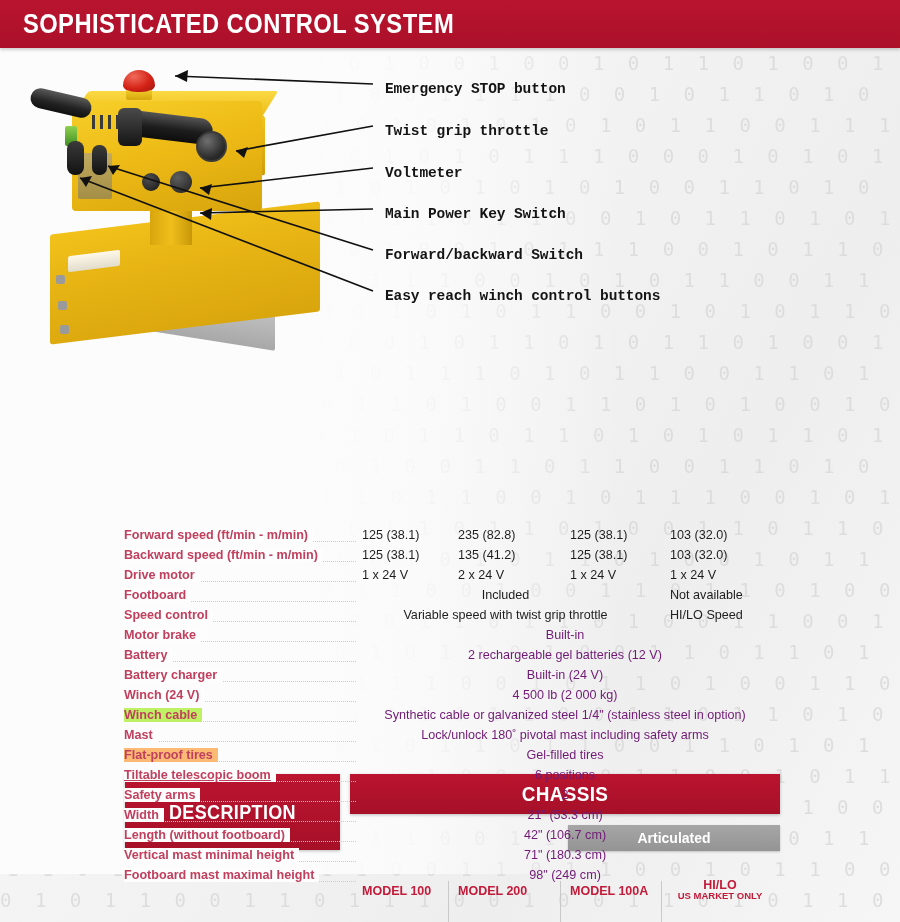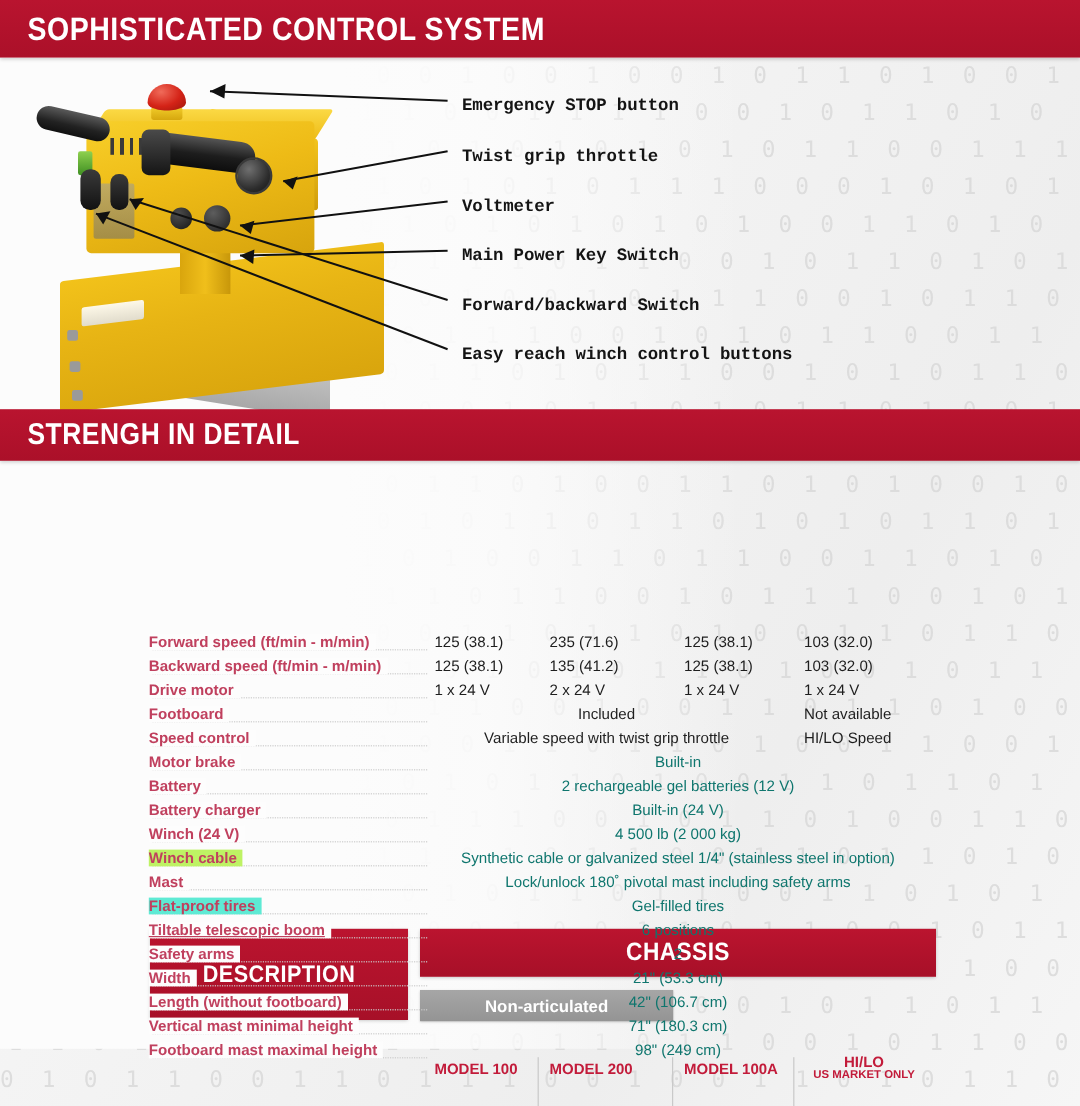--- a/index.html
+++ b/index.html
@@ -207,21 +207,21 @@
   }
 
   .cellval{
     position:absolute;font-size:12.6px;color:#1e1e1e;white-space:nowrap;
   }
   .cell-c1{left:362px;}
   .cell-c2{left:458px;}
   .cell-c3{left:570px;}
   .cell-c4{left:670px;}
   .span13{position:absolute;left:350px;width:311px;text-align:center;font-size:12.6px;color:#1e1e1e;}
-  .spanall{position:absolute;left:350px;width:430px;text-align:center;font-size:12.6px;color:#0f766e;}
+  .spanall{position:absolute;left:350px;width:430px;text-align:center;font-size:12.6px;color:#701a75;}
 </style>
 </head>
 <body>
 
 <div class="page">
 
   <div class="binary-bg" id="binary-bg">
       <div class="brow" style="margin-left: 0px;">1 0 1 0 1 1 1 1 0 0 0 1 0 0 1 0 0 1 0 1 1 0 1 0 0 1</div>
       <div class="brow" style="margin-left: -14px;">1 1 0 1 0 1 1 0 1 1 1 0 0 1 1 1 1 0 0 1 0 1 1 0 1 0</div>
       <div class="brow" style="margin-left: 7px;">1 0 0 1 1 0 0 0 0 1 0 1 0 1 0 1 0 1 0 1 1 0 0 1 1 1</div>
@@ -307,55 +307,52 @@
     <div id="callout-labels">
         <div class="callout-label" style="left: 385px; top: 33px;">Emergency STOP button</div>
         <div class="callout-label" style="left: 385px; top: 75px;">Twist grip throttle</div>
         <div class="callout-label" style="left: 385px; top: 117px;">Voltmeter</div>
         <div class="callout-label" style="left: 385px; top: 158px;">Main Power Key Switch</div>
         <div class="callout-label" style="left: 385px; top: 199px;">Forward/backward Switch</div>
         <div class="callout-label" style="left: 385px; top: 240px;">Easy reach winch control buttons</div>
       </div>
   </div>
 
-  <div class="banner" id="banner2">
-    <div class="btitle">STRENGH IN DETAIL</div>
-  </div>
 
   <div class="spectable">
 
     <div class="desc-box">
       <span>DESCRIPTION</span>
     </div>
 
     <div class="chassis-box">
       <span>CHASSIS</span>
     </div>
 
-    <div class="gray-box" id="gbox-nonart">
-      <span>Non-articulated</span>
+    <div class="gray-box" id="gbox-art">
+      <span>Articulated</span>
     </div>
 
     <div class="model-hdr" id="mh0" style="left:362px;">MODEL 100</div>
     <div class="model-hdr" id="mh1" style="left:458px;">MODEL 200</div>
     <div class="model-hdr" id="mh2" style="left:570px;">MODEL 100A</div>
     <div class="model-hdr" id="mh3" style="left:670px;top:494px;width:100px;text-align:center;">HI/LO</div>
     <div class="model-sub" style="left:670px;top:506px;width:100px;">US MARKET ONLY</div>
 
     <div class="vdiv" style="left:448px;top:497px;height:80px;"></div>
     <div class="vdiv" style="left:560px;top:497px;height:80px;"></div>
     <div class="vdiv" style="left:661px;top:497px;height:121px;"></div>
 
     <div id="table-body">
         <div class="labelrow" style="top: 144px;">
           <div class="dotline"></div>
           <div class="lbl" style="background: rgb(253, 253, 253);">Forward speed (ft/min - m/min)</div>
         </div>
         <div class="cellval cell-c1" style="top: 144px;">125 (38.1)</div>
-        <div class="cellval cell-c2" style="top: 144px;">235 (71.6)</div>
+        <div class="cellval cell-c2" style="top: 144px;">235 (82.8)</div>
         <div class="cellval cell-c3" style="top: 144px;">125 (38.1)</div>
         <div class="cellval cell-c4" style="top: 144px;">103 (32.0)</div>
         <div class="labelrow" style="top: 164px;">
           <div class="dotline"></div>
           <div class="lbl" style="background: rgb(253, 253, 253);">Backward speed (ft/min - m/min)</div>
         </div>
         <div class="cellval cell-c1" style="top: 164px;">125 (38.1)</div>
         <div class="cellval cell-c2" style="top: 164px;">135 (41.2)</div>
         <div class="cellval cell-c3" style="top: 164px;">125 (38.1)</div>
         <div class="cellval cell-c4" style="top: 164px;">103 (32.0)</div>
@@ -404,21 +401,21 @@
           <div class="lbl" style="background: #bef264;">Winch cable</div>
         </div>
         <div class="spanall" style="top: 324px;">Synthetic cable or galvanized steel 1/4" (stainless steel in option)</div>
         <div class="labelrow" style="top: 344px;">
           <div class="dotline"></div>
           <div class="lbl" style="background: rgb(253, 253, 253);">Mast</div>
         </div>
         <div class="spanall" style="top: 344px;">Lock/unlock 180˚ pivotal mast including safety arms</div>
         <div class="labelrow" style="top: 364px;">
           <div class="dotline"></div>
-          <div class="lbl" style="background: #5eead4;">Flat-proof tires</div>
+          <div class="lbl" style="background: #fdba74;">Flat-proof tires</div>
         </div>
         <div class="spanall" style="top: 364px;">Gel-filled tires</div>
         <div class="labelrow" style="top: 384px;">
           <div class="dotline"></div>
           <div class="lbl" style="background: rgb(253, 253, 253); text-decoration: underline;">Tiltable telescopic boom</div>
         </div>
         <div class="spanall" style="top: 384px;">6 positions</div>
         <div class="labelrow" style="top: 404px;">
           <div class="dotline"></div>
           <div class="lbl" style="background: rgb(253, 253, 253);">Safety arms</div>

